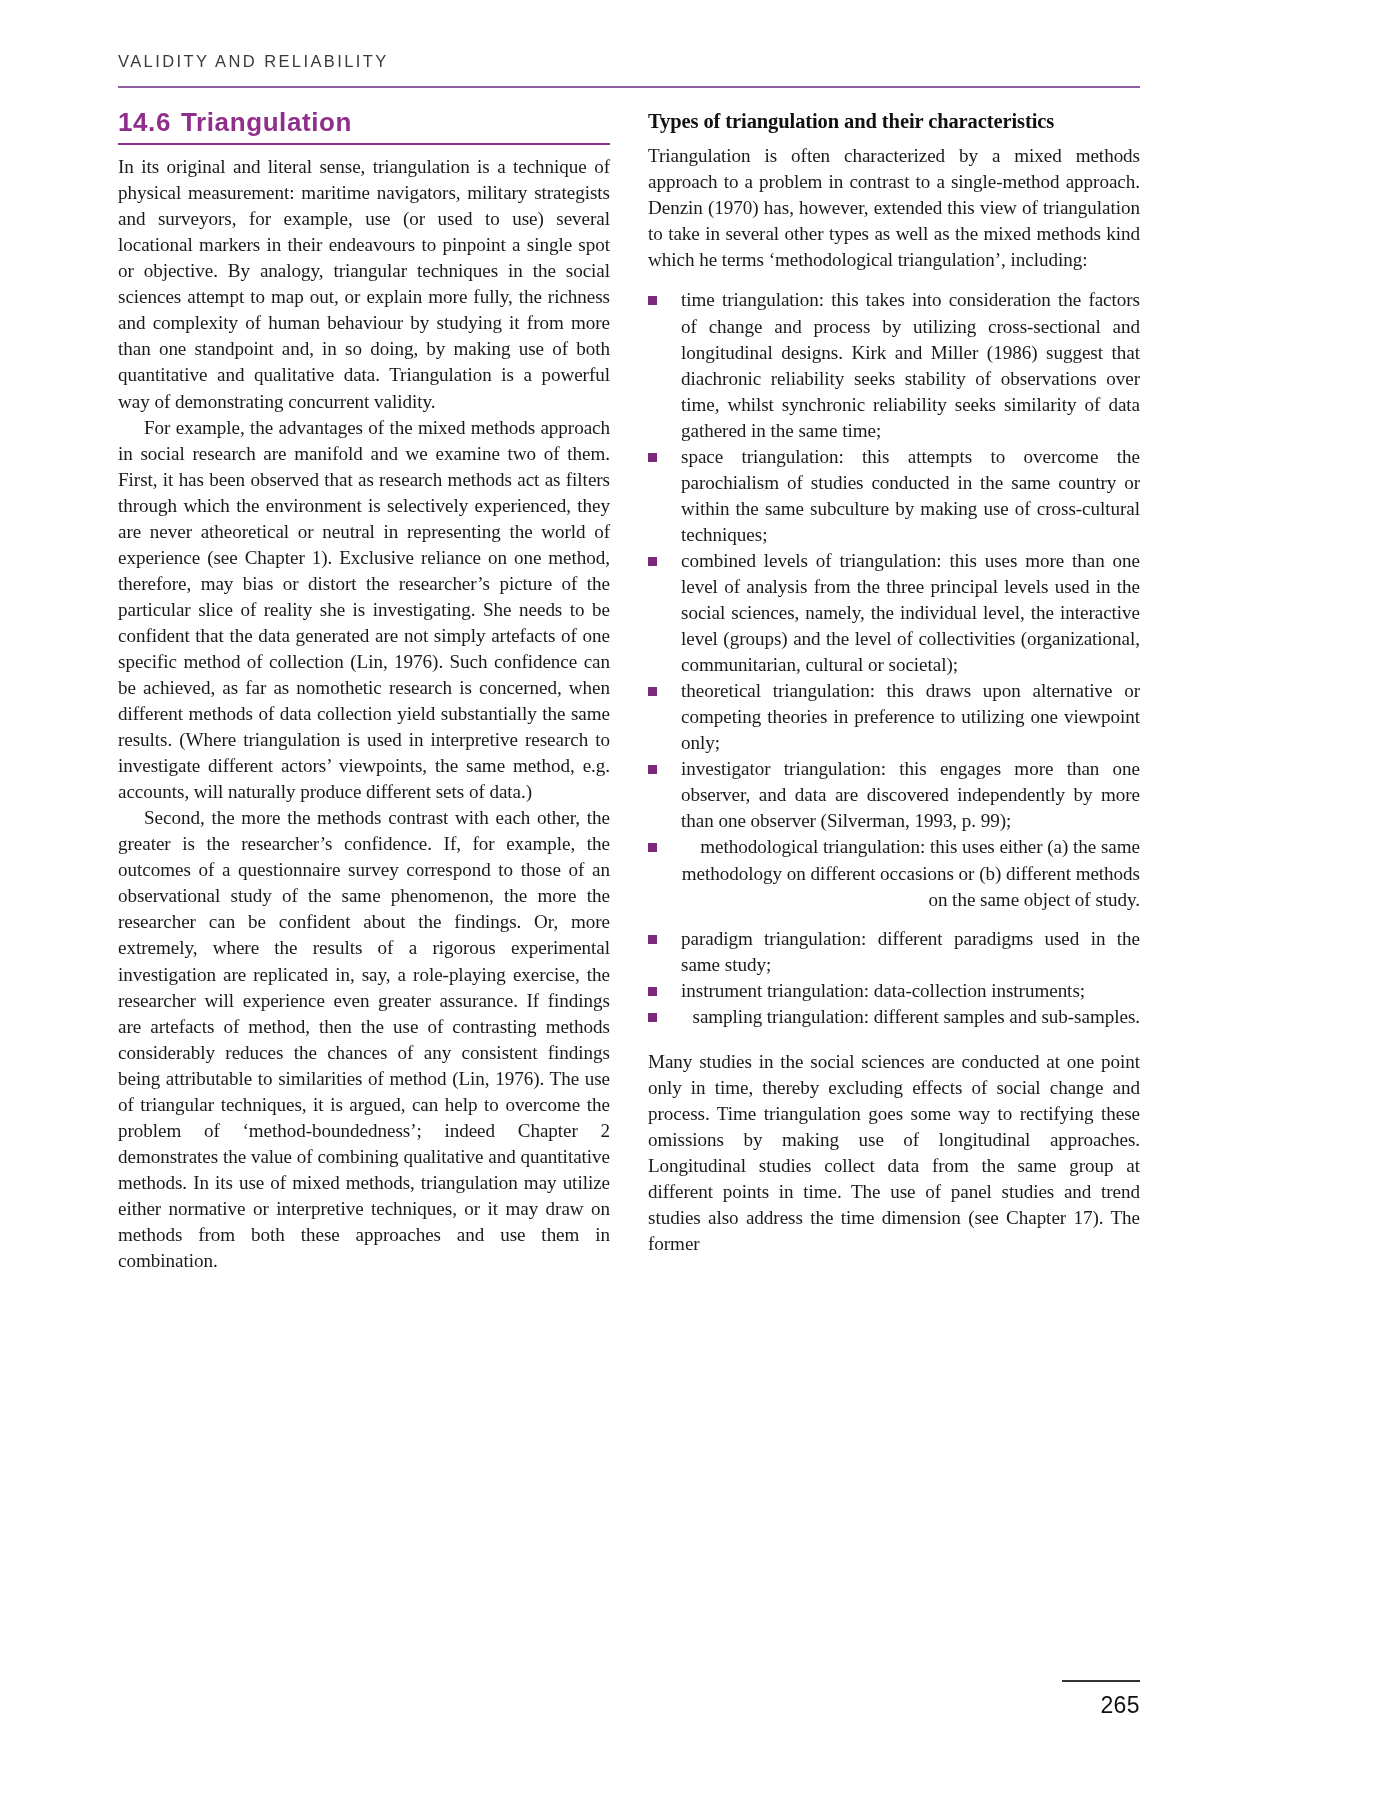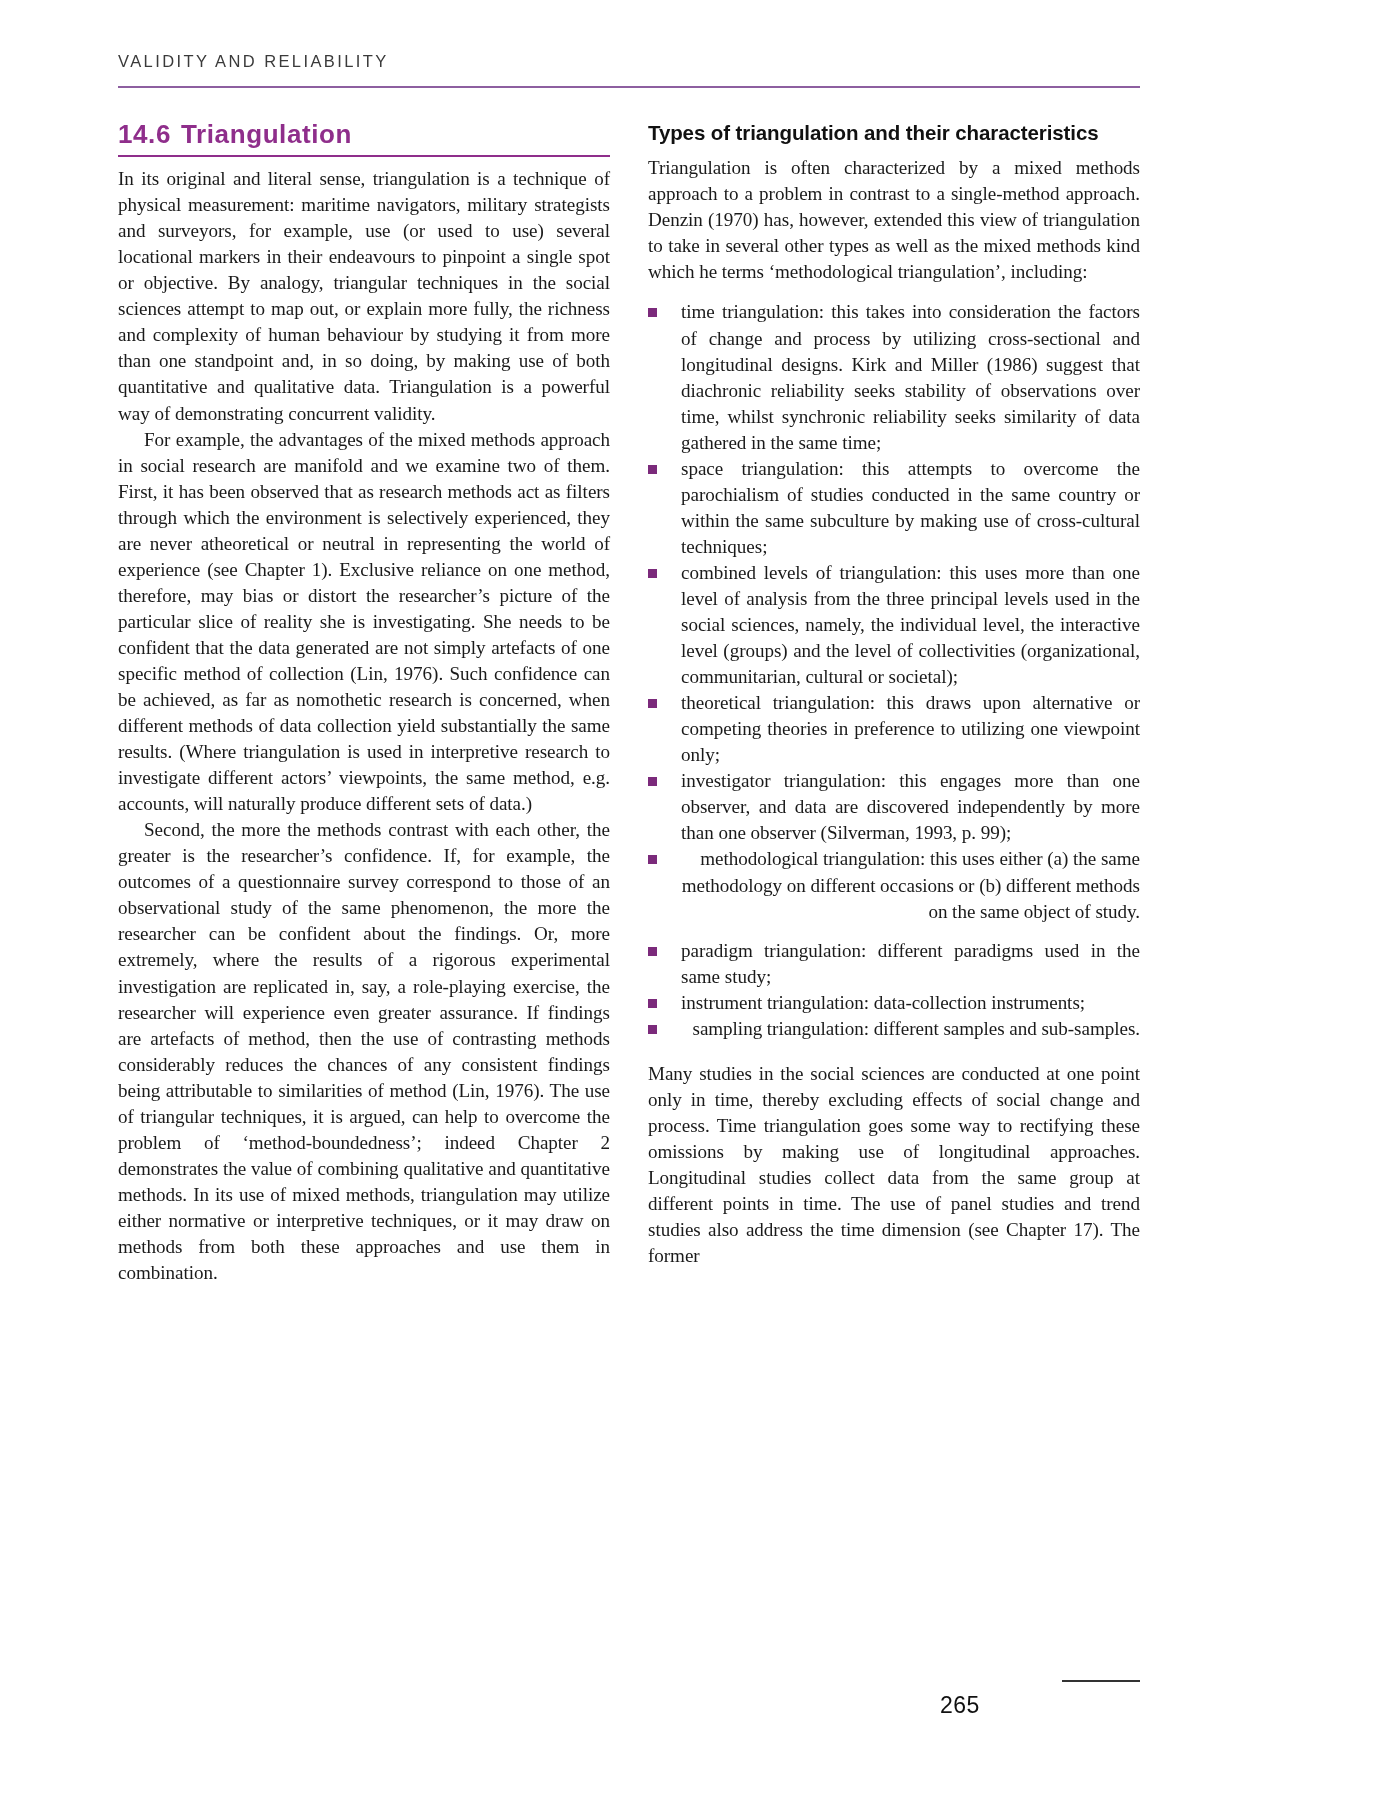--- a/index.html
+++ b/index.html
@@ -49,21 +49,21 @@
   
   .columns {
     position: absolute;
     left: 118px;
     top: 108px;
     width: 1022px;
     height: 1380px;
   }
   .col {
     position: absolute;
-    top: 12px;
+    top: 0;
     width: 492px;
   }
   .col-left  { left: 0; }
   .col-right { left: 530px; }
 
   
   .section-heading {
     font-family: "Liberation Sans", "DejaVu Sans", sans-serif;
     font-weight: bold;
     font-size: 26px;
@@ -73,21 +73,21 @@
     line-height: 1.15;
   }
   .section-heading .num { margin-right: 10px; }
   .section-rule {
     height: 2.2px;
     background: #8f2e8b;
     width: 100%;
     margin-bottom: 9px;
   }
   .sub-heading {
-    font-family: Liberation Sans, sans-serif;
+    font-family: Liberation Serif, serif;
     font-weight: bold;
     font-size: 20.5px;
     color: #111111;
     line-height: 1.28;
     margin: 0 0 9px 0;
     letter-spacing: -0.1px;
   }
 
   
   p.body {
@@ -137,20 +137,21 @@
     top: 1680px;
     width: 78px;
     height: 1.6px;
     background: #333333;
   }
   .page-number {
     position: absolute;
     left: 940px;
     top: 1692px;
     width: 200px;
+    text-align: right;
     font-family: "Liberation Sans", "DejaVu Sans", sans-serif;
     font-size: 23px;
     color: #111111;
     letter-spacing: 0.4px;
   }
 </style>
 </head>
 <body>
 
 <div class="page">

